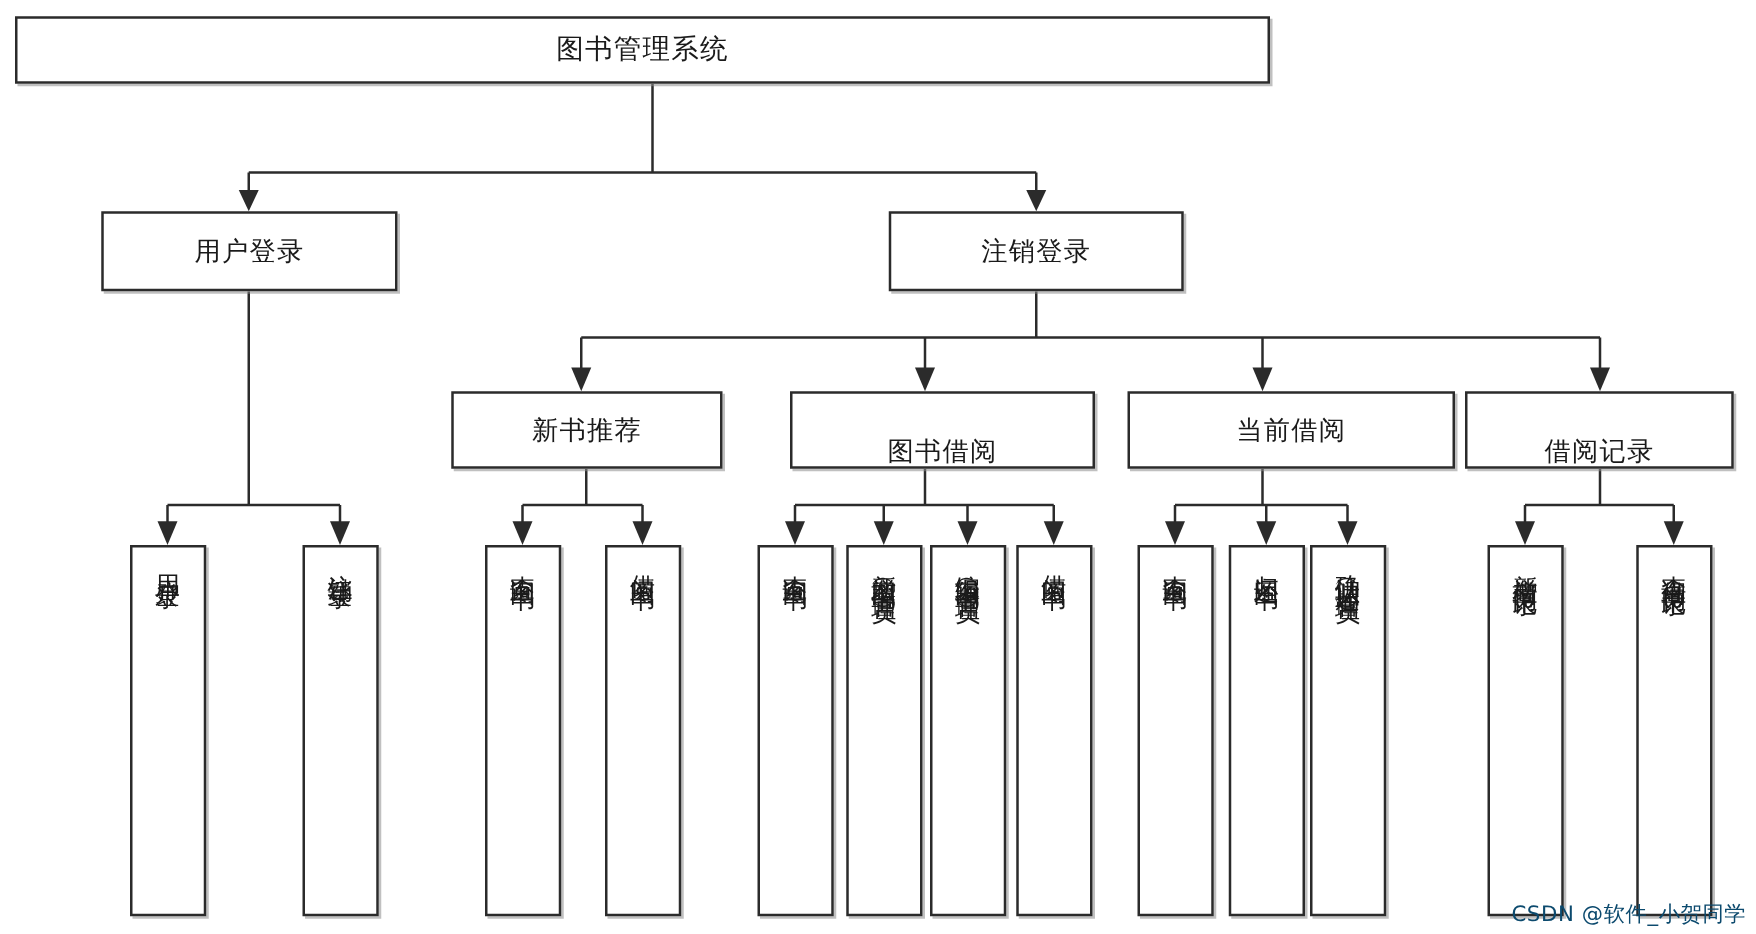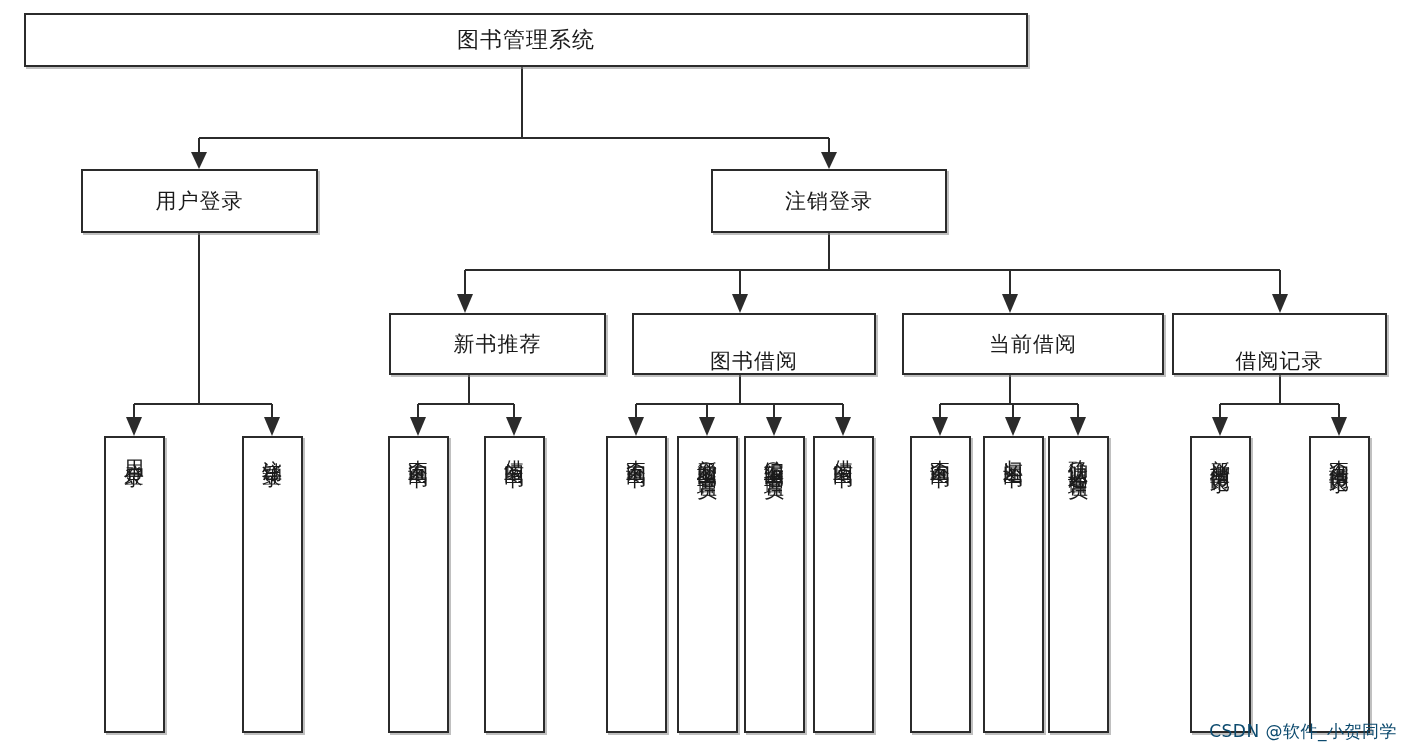--- a/index.html
+++ b/index.html
@@ -149,32 +149,32 @@
     <polygon class="arrowhead" points="1070,417 1086,417 1078,436"></polygon>
 
     <line x1="1280" y1="375" x2="1280" y2="404"></line>
     <line x1="1220" y1="404" x2="1339" y2="404"></line>
     <line x1="1220" y1="404" x2="1220" y2="421"></line>
     <polygon class="arrowhead" points="1212,417 1228,417 1220,436"></polygon>
     <line x1="1339" y1="404" x2="1339" y2="421"></line>
     <polygon class="arrowhead" points="1331,417 1347,417 1339,436"></polygon>
   </svg>
 
-  <div class="node h root" style="left:24px; top:13px; width:1004px; height:54px;">
+  <div class="node h root" style="left:12px; top:13px; width:1004px; height:54px;">
     <span class="label">图书管理系统</span>
   </div>
 
   <div class="node h" style="left:81px; top:169px; width:237px; height:64px;">
     <span class="label">用户登录</span>
   </div>
   <div class="node h" style="left:711px; top:169px; width:236px; height:64px;">
     <span class="label">注销登录</span>
   </div>
 
-  <div class="node h" style="left:361px; top:313px; width:217px; height:62px;margin-left:28px;">
+  <div class="node h" style="left:361px; top:313px; width:217px; height:62px;">
     <span class="label">新书推荐</span>
   </div>
   <div class="node h" style="left:632px; top:313px; width:244px; height:62px;align-items:flex-end;">
     <span class="label">图书借阅</span>
   </div>
   <div class="node h" style="left:902px; top:313px; width:262px; height:62px;">
     <span class="label">当前借阅</span>
   </div>
   <div class="node h" style="left:1172px; top:313px; width:215px; height:62px;align-items:flex-end;">
     <span class="label">借阅记录</span>

